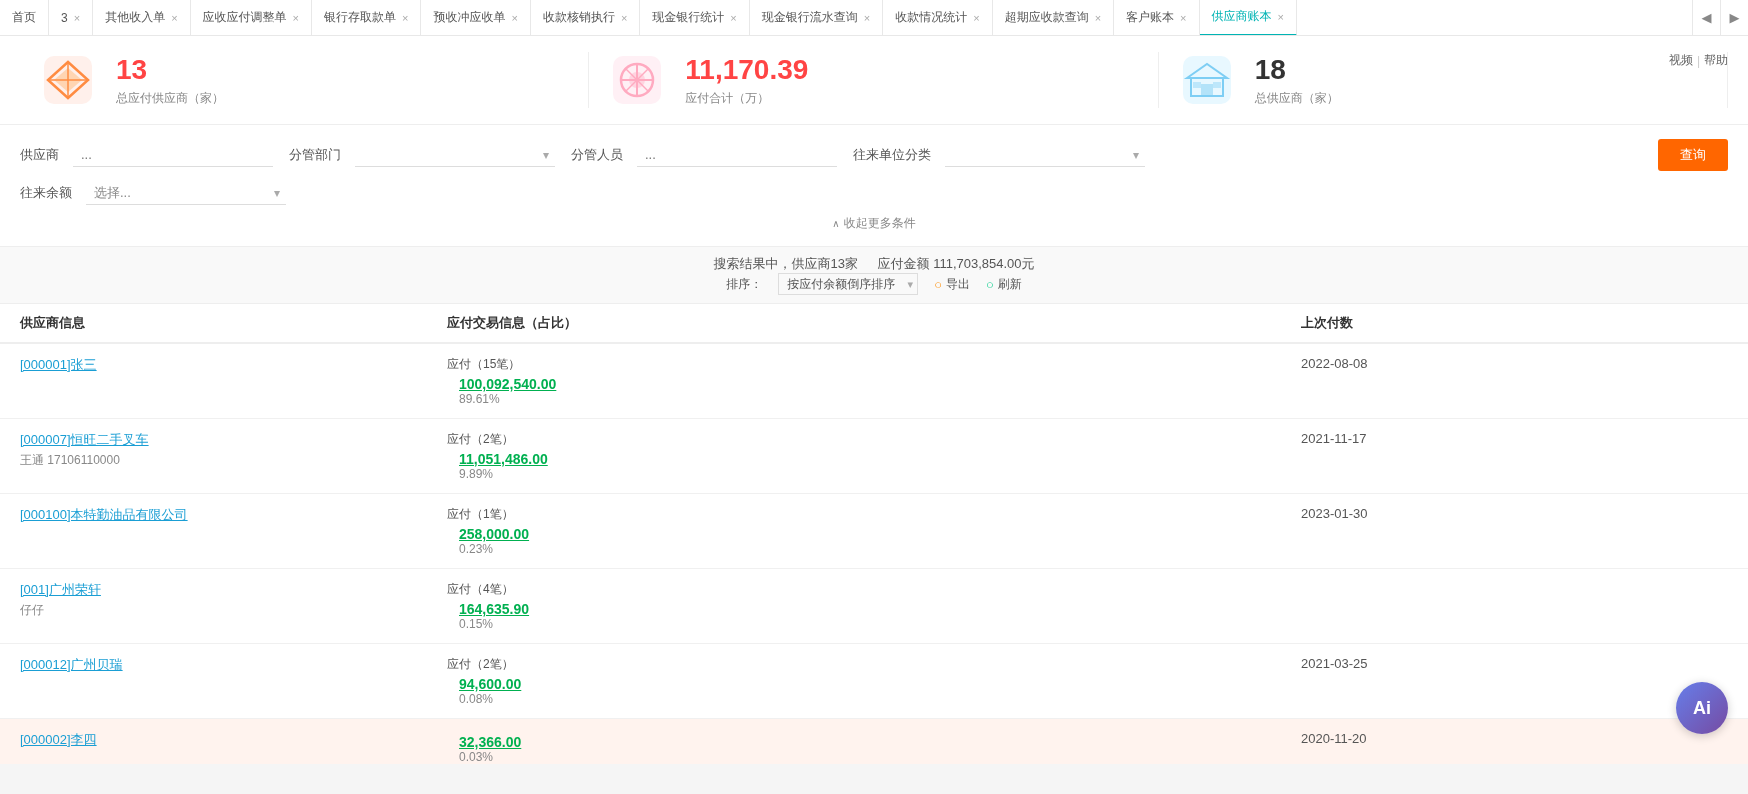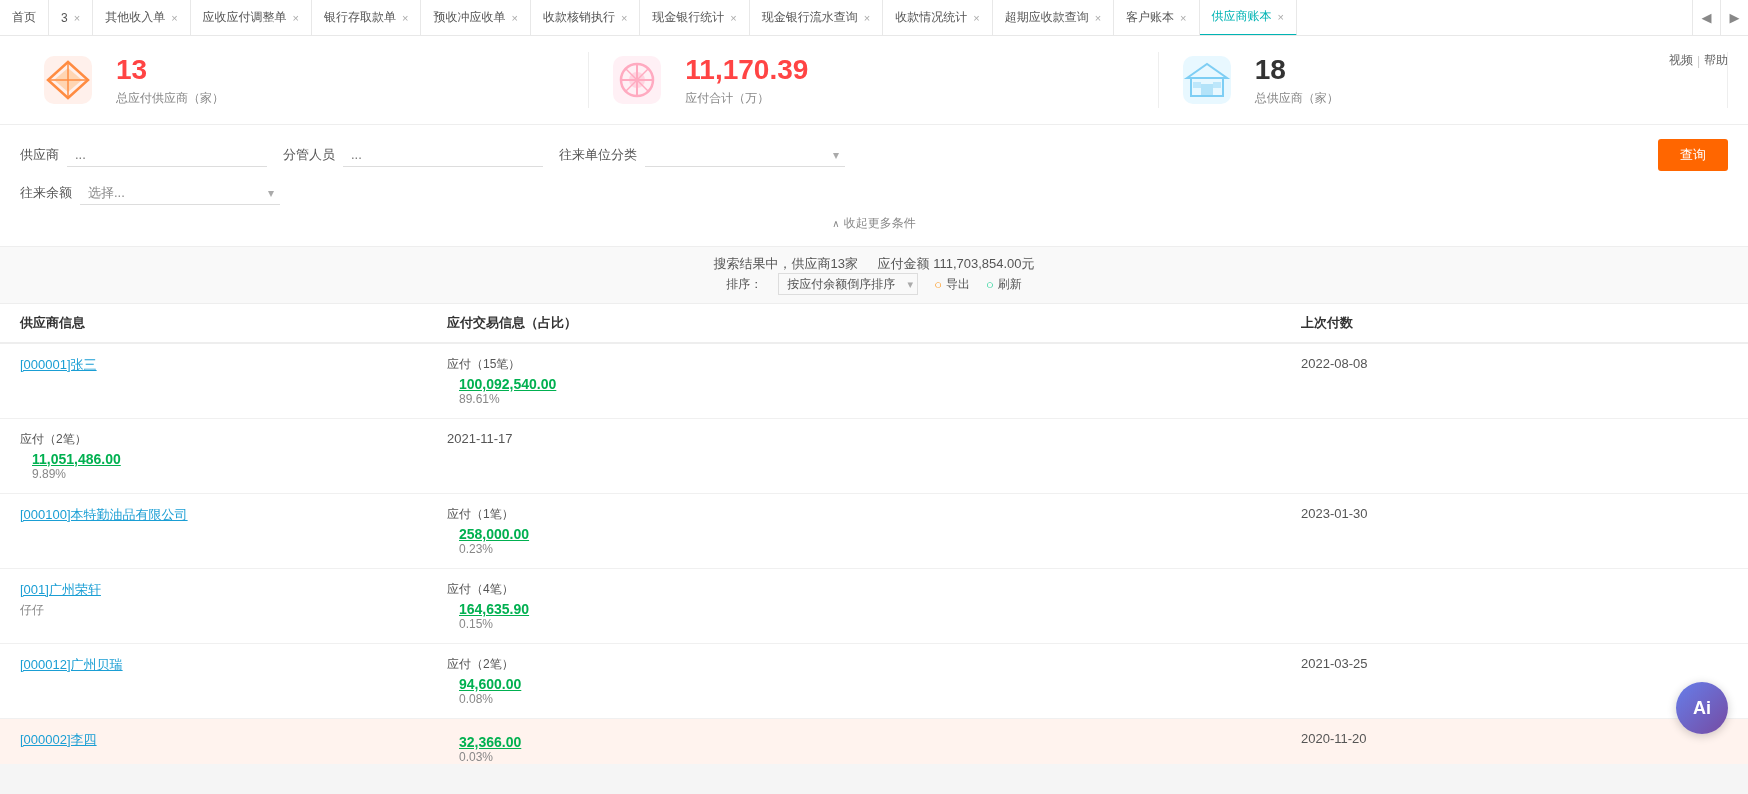--- a/index.html
+++ b/index.html
@@ -40,21 +40,21 @@
       display: flex; gap: 4px; align-items: center; justify-content: flex-end;
     }
     .help-links span { cursor: pointer; color: #666; }
     .help-links .divider { color: #ccc; }
 
     
     .filter-section {
       background: #fff; padding: 14px 20px; border-bottom: 1px solid #eee;
     }
     .filter-row { display: flex; align-items: center; gap: 16px; margin-bottom: 10px; flex-wrap: wrap; }
-    .filter-item { display: flex; align-items: center; gap: 8px; }
+    .filter-item { display: flex; align-items: center; gap: 14px; }
     .filter-label { font-size: 13px; color: #555; white-space: nowrap; }
     .filter-input {
       border: none; border-bottom: 1px solid #ddd; padding: 4px 8px; font-size: 13px;
       color: #888; width: 200px; outline: none; background: transparent;
     }
     .filter-input-wide { width: 240px; }
     .filter-select {
       border: none; border-bottom: 1px solid #ddd; padding: 4px 8px; font-size: 13px;
       color: #888; width: 200px; outline: none; background: transparent; cursor: pointer;
       appearance: none;
@@ -254,20 +254,28 @@
   </div>
 </div>
 
 <div class="filter-section">
   <div class="filter-row">
     <div class="filter-item">
       <label class="filter-label">供应商</label>
       <input class="filter-input" type="text" placeholder="..." style="">
     </div>
     <div class="filter-item">
+      <label class="filter-label">分管部门</label>
+      <div class="filter-select-wrapper">
+        <select class="filter-select filter-input-wide">
+          <option></option>
+        </select>
+      </div>
+    </div>
+    <div class="filter-item">
       <label class="filter-label">分管人员</label>
       <input class="filter-input" type="text" placeholder="..." style="">
     </div>
     <div class="filter-item">
       <label class="filter-label">往来单位分类</label>
       <div class="filter-select-wrapper">
         <select class="filter-select filter-input-wide">
           <option></option>
         </select>
       </div>
@@ -330,20 +338,24 @@
           <span class="payable-amount">100,092,540.00</span>
           <span class="payable-percent">89.61%</span>
         </div>
       </div>
       <div>
         <span class="last-pay">2022-08-08</span>
       </div>
     </div>
       <div class="table-row">
       <div>
+        <div class="supplier-name">[000007]恒旺二手叉车</div>
+        <div class="supplier-sub">王通  17106110000</div>
+      </div>
+      <div>
         <div class="payable-label">应付（2笔）</div>
         <div class="payable-row">
           <span class="payable-amount">11,051,486.00</span>
           <span class="payable-percent">9.89%</span>
         </div>
       </div>
       <div>
         <span class="last-pay">2021-11-17</span>
       </div>
     </div>

